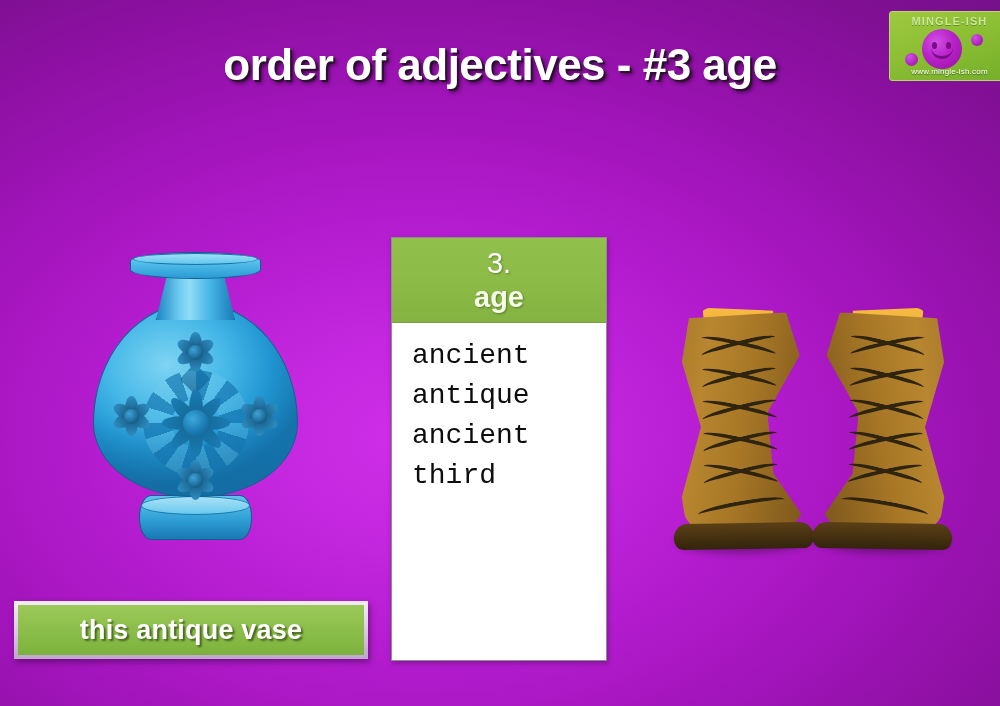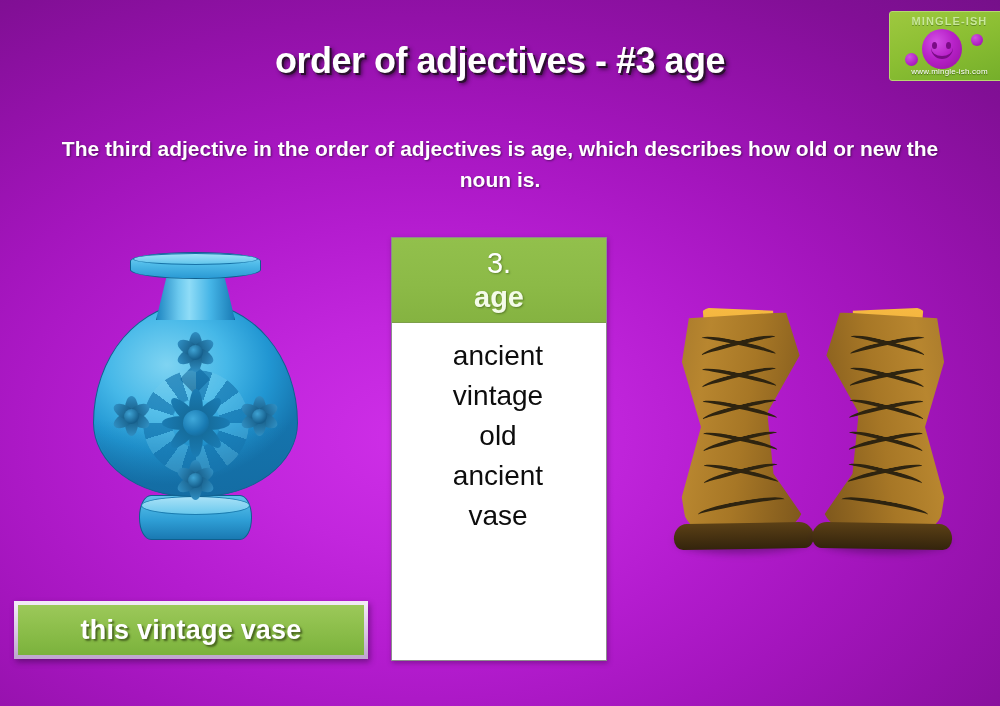--- a/index.html
+++ b/index.html
@@ -85,21 +85,21 @@
     color: #ffffff;
     letter-spacing: .2px;
     text-shadow: 0 1px 1px rgba(60,90,20,.9);
   }
 
   
   .title {
     position: absolute;
     top: 40px; left: 0; right: 0;
     text-align: center;
-    font-size: 36px;
+    font-size: 44px;
     font-weight: bold;
     color: #ffffff;
     letter-spacing: -0.5px;
     text-shadow:
       2px 2px 0 #2c1030,
       3px 3px 4px rgba(25,5,30,.75);
   }
   .subtitle {
     position: absolute;
     top: 133px; left: 60px; right: 60px;
@@ -137,22 +137,22 @@
     text-shadow: 1px 1px 2px rgba(70,100,30,.65);
   }
   .card-label {
     font-size: 29px;
     font-weight: bold;
     color: #f4fbe8;
     line-height: 32px;
     text-shadow: 1px 1px 2px rgba(70,100,30,.7);
   }
   .card-body {
-    padding: 13px 4px 0 2px;
-    text-align: center;
+    padding: 13px 4px 0 20px;
+    font-family: Liberation Mono, monospace;
   }
   .card-body li {
     list-style: none;
     font-size: 28px;
     line-height: 40px;
     color: #0d0d0d;
     white-space: nowrap;
   }
 
   
@@ -382,21 +382,20 @@
     <div class="logo-face">
       <span class="logo-eye l"></span>
       <span class="logo-eye r"></span>
       <span class="logo-mouth"></span>
     </div>
     <div class="logo-url">www.mingle-ish.com</div>
   </div>
 
   <h1 class="title">order of adjectives - #3 age</h1>
 
-  <p class="subtitle">The third adjective in the order of adjectives is age, which describes how old or new the noun is.</p>
 
   <div class="vase">
     <div class="vase-base"></div>
     <div class="vase-body"></div>
     <div class="vase-neck"></div>
     <div class="vase-rim"></div>
     <div class="diamond d-top"></div>
     <div class="rosette">
       <div class="ring"></div>
       <div class="petal" style="transform:rotate(0deg)"></div>
@@ -447,24 +446,23 @@
     </div>
   </div>
 
   <div class="card">
     <div class="card-head">
       <div class="card-num">3.</div>
       <div class="card-label">age</div>
     </div>
     <ul class="card-body">
       <li>ancient</li>
-      <li>vintage</li>
-      <li>old</li>
+      <li>antique</li>
       <li>ancient</li>
-      <li>vase</li>
+      <li>third</li>
     </ul>
   </div>
 
   <div class="boots">
     <div class="boot b-left">
       <div class="boot-shadow"></div>
       <div class="boot-tongue"></div>
       <div class="boot-shaft"></div>
       <div class="lace a" style="top:36px"></div>
       <div class="lace b" style="top:36px"></div>
@@ -492,16 +490,16 @@
       <div class="lace a" style="top:132px"></div>
       <div class="lace b" style="top:132px"></div>
       <div class="lace a" style="top:164px"></div>
       <div class="lace b" style="top:164px"></div>
       <div class="lace-knot"></div>
       <div class="boot-sole"></div>
     </div>
   </div>
 
   <div class="example left">
-    <span>this vintage vase</span>
+    <span>this antique vase</span>
   </div>
 
 </div>
 
 </body></html>

